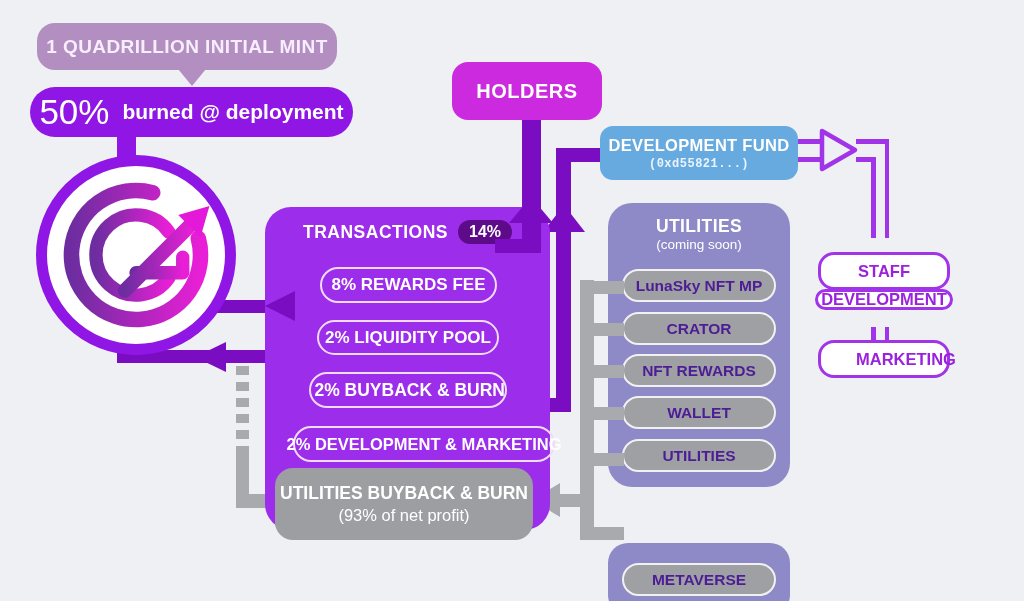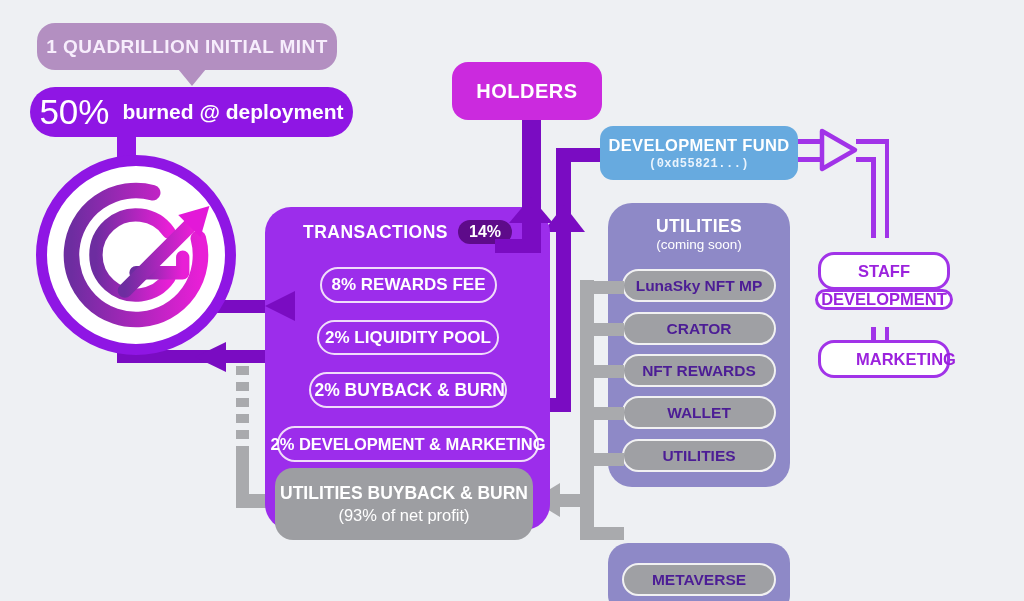--- a/index.html
+++ b/index.html
@@ -84,21 +84,21 @@
     </div>
     <div class="abs flexc feepill" style="left:55px;top:60px;width:177px;height:36px;font-size:17px;">
       <span>8% REWARDS FEE</span>
     </div>
     <div class="abs flexc feepill" style="left:52px;top:113px;width:182px;height:35px;font-size:17px;">
       <span>2% LIQUIDITY POOL</span>
     </div>
     <div class="abs flexc feepill" style="left:44px;top:165px;width:198px;height:36px;font-size:17.5px;justify-content:flex-end;">
       <span>2% BUYBACK &amp; BURN</span>
     </div>
-    <div class="abs flexc feepill" style="left:12px;top:219px;width:262px;height:36px;font-size:16.5px;">
+    <div class="abs flexc feepill" style="left:28px;top:219px;width:262px;height:36px;font-size:16.5px;">
       <span>2% DEVELOPMENT &amp; MARKETING</span>
     </div>
   </div>
 
   <div class="abs dkline" style="left:522px;top:118px;width:19px;height:135px;"></div>
   <div class="abs dkline" style="left:495px;top:239px;width:46px;height:14px;"></div>
   <div class="abs tri" style="left:509px;top:197px;border-left:22px solid transparent;border-right:22px solid transparent;border-bottom:26px solid var(--darkPurple);"></div>
 
   <div class="abs tri" style="left:265px;top:291px;border-top:15.5px solid transparent;border-bottom:15.5px solid transparent;border-right:30px solid var(--darkPurple);"></div>
   <div class="abs tri" style="left:195px;top:342px;border-top:15px solid transparent;border-bottom:15px solid transparent;border-right:31px solid var(--darkPurple);"></div>

